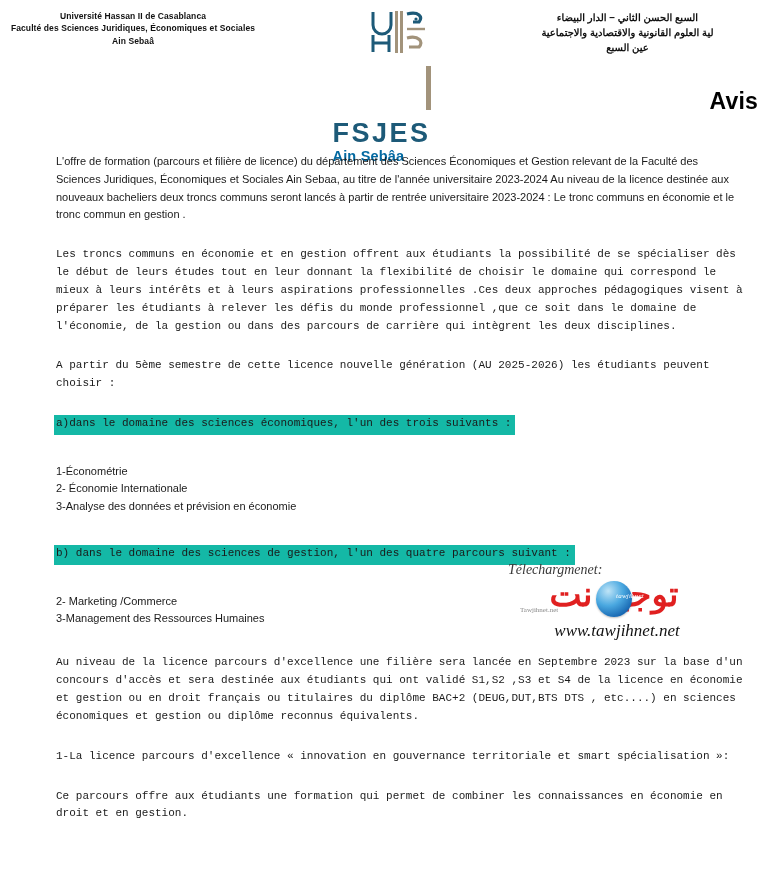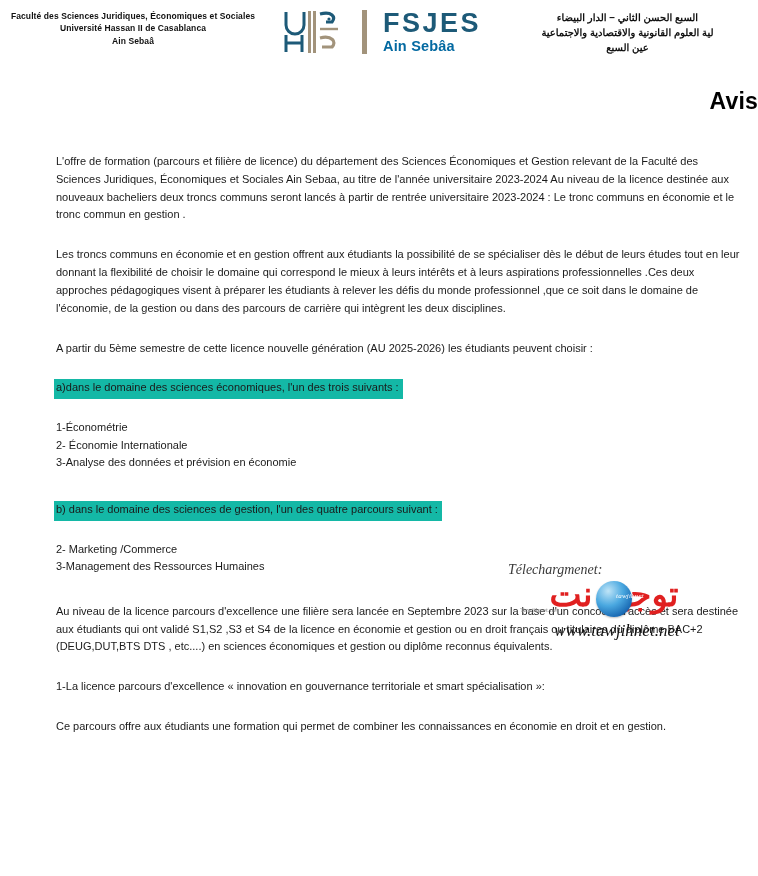--- a/index.html
+++ b/index.html
@@ -44,23 +44,24 @@
     padding-top: 4px;
     font-size: 10px;
     line-height: 1.5;
   }
   .header-right div { white-space: nowrap; }
   .header-left div { white-space: nowrap; }
 
   
   .logo {
     display: flex;
-    align-items: center;
-    gap: 16px;
+    align-items: flex-end;
+    gap: 10px;
     padding-top: 2px;
+    flex-direction: column;
   }
   .logo-mark {
     width: 62px;
     height: 48px;
     position: relative;
   }
   .logo-bar {
     width: 5px;
     height: 44px;
     background: #a2937b;
@@ -98,34 +99,34 @@
     padding: 0 14px 0 56px;
     font-size: 11px;
     line-height: 1.62;
     color: #1a1a1a;
   }
   .para {
     margin: 0;
     padding: 0;
     text-align: left;
   }
-  .para-block { margin-top: 22px; }
+  .para-block { margin-top: 22px; font-family: Liberation Mono, monospace; }
   .para-first { margin-top: 38px; }
 
   .highlight-line {
     background: #14b8a6;
     display: inline-block;
     padding: 0 4px 2px 2px;
     margin-left: -2px;
   }
   .list-line {
     margin: 0;
     line-height: 1.58;
   }
-  .list-block { margin-top: 20px; }
+  .list-block { margin-top: 28px; }
 
   
   .watermark {
     position: absolute;
     left: 508px;
     top: 562px;
     width: 242px;
     height: 92px;
     pointer-events: none;
   }
@@ -193,22 +194,22 @@
     width: 218px;
     margin-top: 2px;
   }
 </style>
 </head>
 <body>
 
 <div class="doc-header">
 
   <div class="header-block header-left">
+    <div>Université Hassan II de Casablanca</div>
     <div>Faculté des Sciences Juridiques, Économiques et Sociales</div>
-    <div>Université Hassan II de Casablanca</div>
     <div>Ain Sebaâ</div>
   </div>
 
   <div class="logo">
     <div class="logo-mark">
       <svg width="62" height="48" viewBox="0 0 62 48" aria-hidden="true">
 
         <path d="M4 4 L4 17 A9 9 0 0 0 22 17 L22 4" fill="none" stroke="#1d5a78" stroke-width="3"></path>
 
         <path d="M4 27 L4 44 M4 35 L20 35 M20 27 L20 44" fill="none" stroke="#1d5a78" stroke-width="3"></path>

